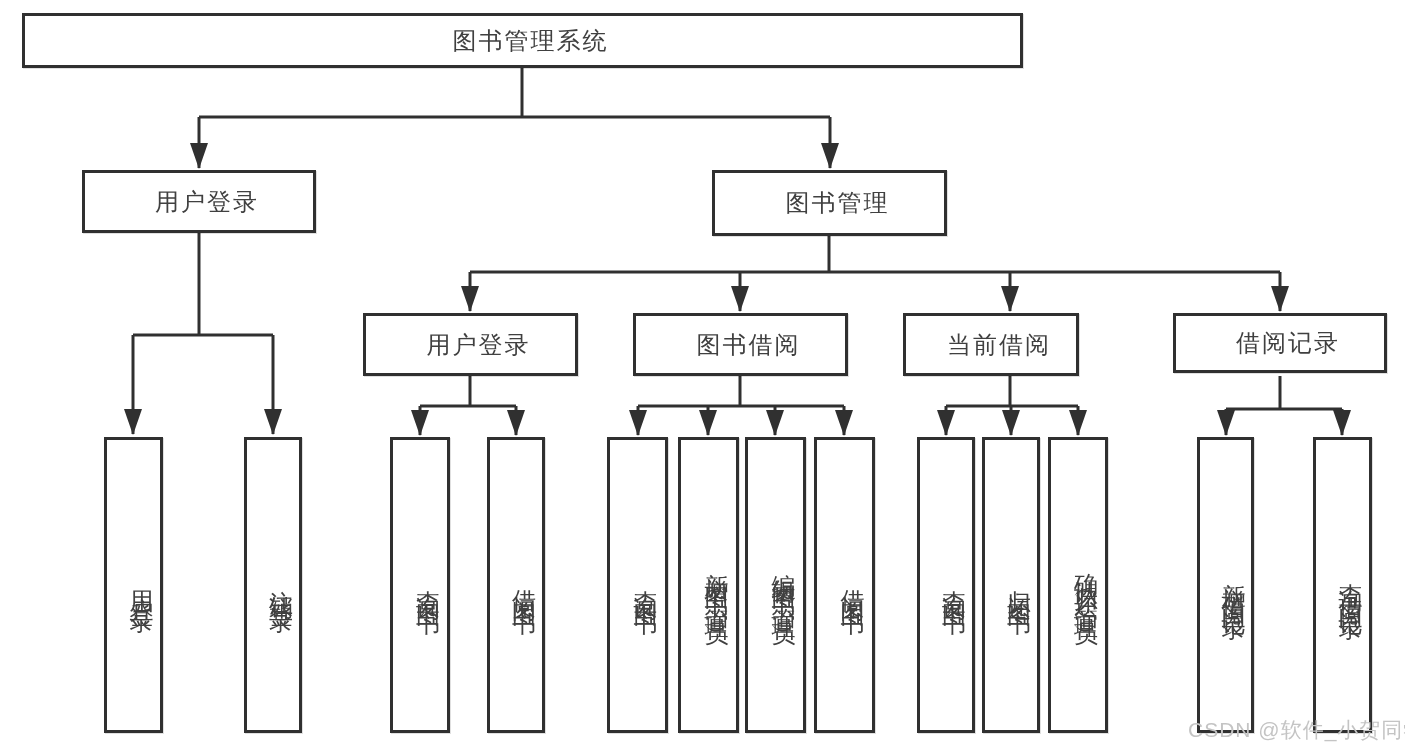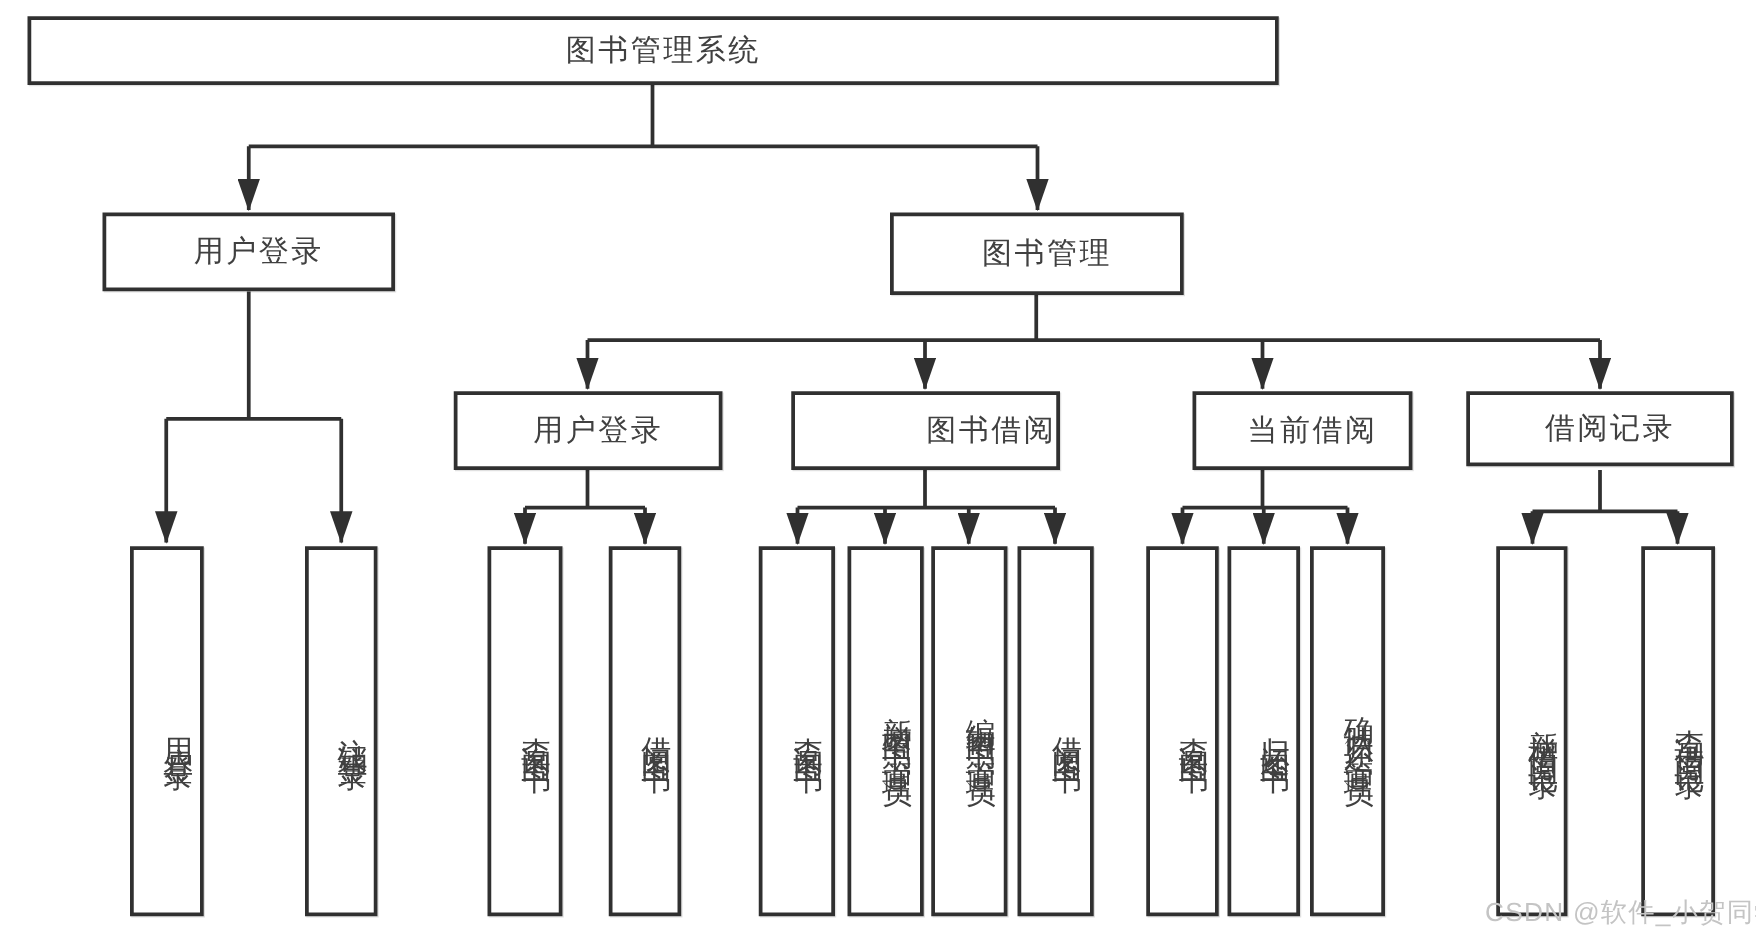--- a/index.html
+++ b/index.html
@@ -140,24 +140,24 @@
   <div class="node h" style="left:82px; top:170px; width:234px; height:63px;">
     <span class="label">用户登录</span>
   </div>
   <div class="node h" style="left:712px; top:170px; width:235px; height:66px;">
     <span class="label">图书管理</span>
   </div>
 
   <div class="node h" style="left:363px; top:313px; width:215px; height:63px;">
     <span class="label">用户登录</span>
   </div>
-  <div class="node h" style="left:633px; top:313px; width:215px; height:63px;justify-content:flex-end;">
+  <div class="node h" style="left:633px; top:313px; width:215px; height:63px;">
     <span class="label">图书借阅</span>
   </div>
-  <div class="node h" style="left:954px; top:313px; width:176px; height:63px;">
+  <div class="node h" style="left:903px; top:313px; width:176px; height:63px;">
     <span class="label">当前借阅</span>
   </div>
   <div class="node h" style="left:1173px; top:313px; width:214px; height:60px;">
     <span class="label">借阅记录</span>
   </div>
 
   <div class="node v" style="left:104px; top:437px; width:59px; height:296px;">
     <span class="label">用户登录</span>
   </div>
   <div class="node v" style="left:244px; top:437px; width:58px; height:296px;">

